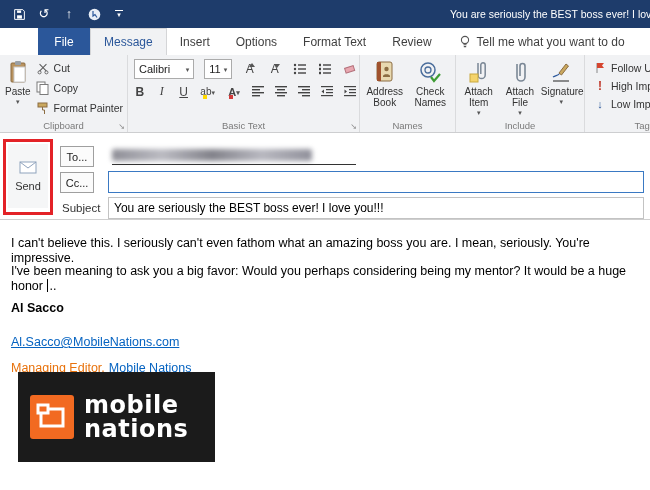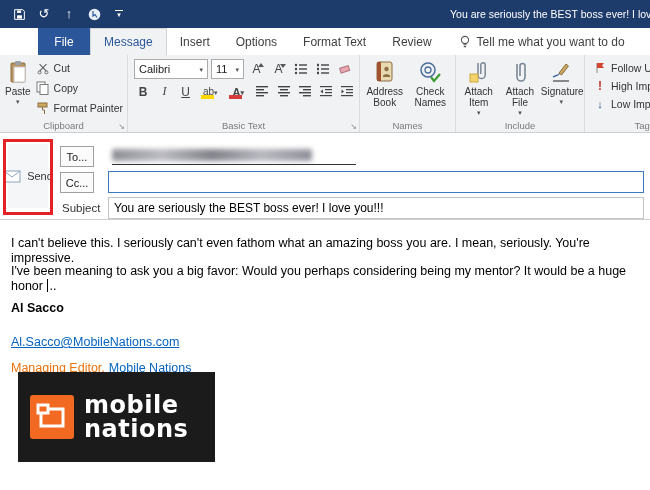--- a/index.html
+++ b/index.html
@@ -32,21 +32,21 @@
   .bigbtn .lbl{width:100%;margin-top:2px;}
   .dd{font-size:7px;color:#555;line-height:7px;margin-top:1px;}
   .smallbtn{display:flex;align-items:center;gap:4px;font-size:10.5px;color:#333;height:18px;padding:0 2px;white-space:nowrap;cursor:default;}
   .smallbtn .sicon{width:14px;display:flex;justify-content:center;}
 
   .g-clipboard{width:128px;display:flex;}
   .paste{width:42px;}
   .clipcol{display:flex;flex-direction:column;gap:2px;padding-top:2px;}
 
   .g-basic{width:232px;}
-  .btrow{display:flex;align-items:center;gap:3px;margin:2px 0 3px 4px;}
+  .btrow{display:flex;align-items:center;gap:10px;margin:2px 0 3px 4px;justify-content:space-between;}
   .fontbox{width:74px;height:20px;background:#fff;border:1px solid #ababab;font-size:11px;display:flex;align-items:center;justify-content:space-between;padding:0 4px;color:#222;cursor:default;}
   .sizebox{width:33px;}
   .ibtn{width:19px;height:19px;display:flex;align-items:center;justify-content:center;color:#444;position:relative;cursor:default;}
   .bld{font-weight:bold;font-size:12px;}
   .itl{font-style:italic;font-family:"Liberation Serif",serif;font-size:12px;}
   .uln{text-decoration:underline;font-size:12px;}
   .hl{width:26px;font-size:10px;position:relative;}
   .hl .hlbar{position:absolute;left:3px;right:9px;bottom:2px;height:4px;background:#ffd800;}
   .fc{width:26px;font-size:11px;font-weight:bold;position:relative;}
   .fc .fcbar{position:absolute;left:3px;right:9px;bottom:2px;height:4px;background:#d43b3b;}
@@ -56,21 +56,21 @@
   .g-names{width:96px;display:flex;justify-content:space-around;}
   .g-names .bigbtn{width:46px;}
   .g-include{width:129px;display:flex;justify-content:space-around;}
   .g-include .bigbtn{width:41px;}
   .g-tags{width:120px;display:flex;flex-direction:column;padding-left:6px;padding-top:4px;}
   .redbang{color:#c0392b;font-weight:bold;font-size:12px;}
   .bluearrow{color:#2b579a;font-weight:bold;font-size:11px;}
 
   
   .msgheader{position:absolute;left:0;top:133px;width:650px;height:87px;background:#fff;border-bottom:1px solid #cfcfcf;}
-  .sendbtn{position:absolute;left:8px;top:11px;width:40px;height:64px;background:#f5f6f7;display:flex;align-items:center;justify-content:center;gap:6px;font-size:11px;color:#333;cursor:default;}
+  .sendbtn{position:absolute;left:8px;top:11px;width:40px;height:64px;background:#f5f6f7;display:flex;flex-direction:column;align-items:center;justify-content:center;gap:6px;font-size:11px;color:#333;cursor:default;}
   .annotation{position:absolute;left:3px;top:6px;width:50px;height:76px;border:3px solid #e32227;pointer-events:none;}
   .fieldbtn{position:absolute;left:60px;width:34px;height:21px;background:#fbfbfb;border:1px solid #9f9f9f;font-size:11px;color:#222;display:flex;align-items:center;justify-content:center;cursor:default;}
   .tobtn{top:13px;}
   .ccbtn{top:39px;}
   .subjlabel{position:absolute;left:62px;top:69px;font-size:11.5px;color:#333;}
   .tofield{position:absolute;left:108px;top:12px;width:536px;height:22px;background:#fff;}
   .redact{position:absolute;left:4px;top:4px;width:200px;height:12px;border-radius:2px;background:linear-gradient(90deg,#8e8e96,#bbbbc2 25%,#82828a 50%,#b8b8c0 75%,#90909a);filter:blur(2.5px);}
   .toline{position:absolute;left:4px;bottom:2px;width:244px;height:1px;background:#333;}
   .ccfield{position:absolute;left:108px;top:38px;width:536px;height:22px;background:#fff;border:1px solid #3a79c3;}
   .subjfield{position:absolute;left:108px;top:64px;width:536px;height:22px;background:#fff;border:1px solid #c3c3c3;font-size:12px;line-height:20px;padding-left:5px;color:#000;white-space:nowrap;overflow:hidden;}

